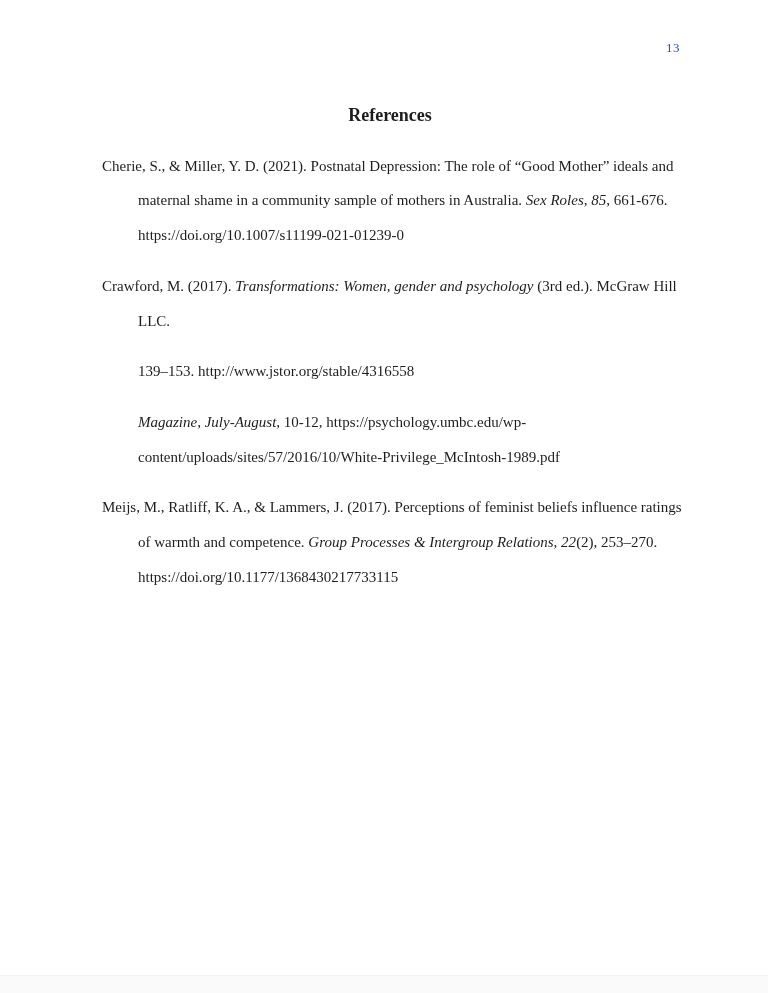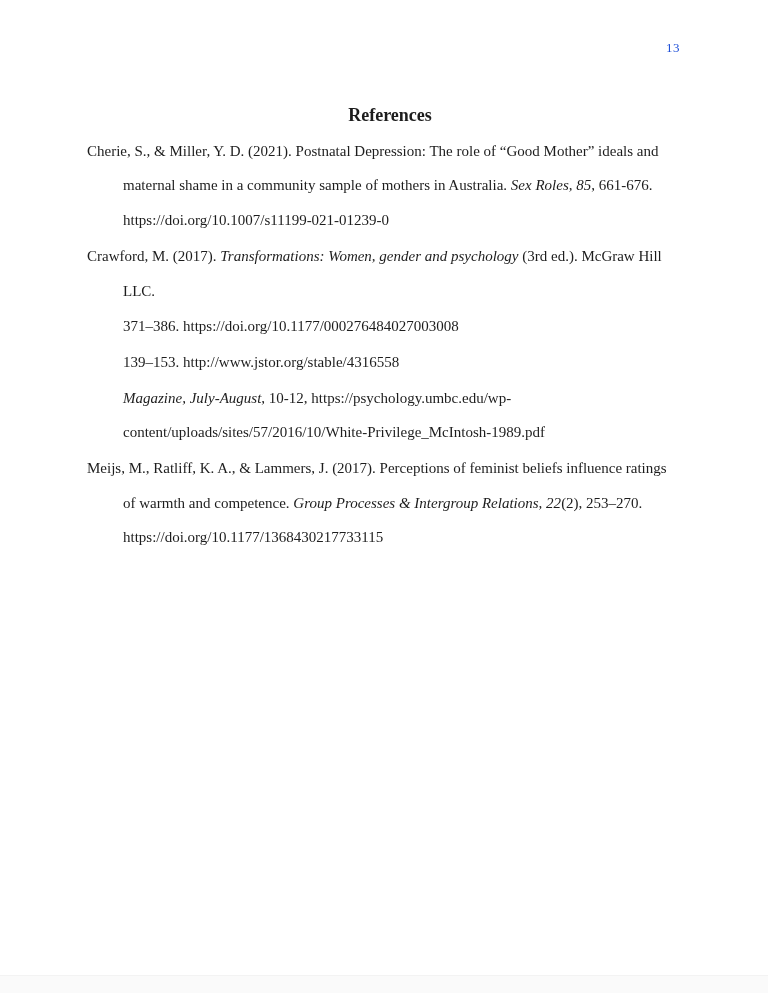--- a/index.html
+++ b/index.html
@@ -35,21 +35,21 @@
     font-weight: bold;
     text-align: center;
     line-height: 34.7px;
     
     margin-left: -12px;
   }
   .ref-list {
     margin: 0;
   }
   .ref {
-    margin: 1px;
+    margin: 16px;
   }
   .line {
     white-space: nowrap;
   }
   .line.indent {
     padding-left: 36px;
   }
   .line i {
     font-style: italic;
     text-align: center;
@@ -77,21 +77,20 @@
         <div class="ref">
           <div class="line"><span>Cherie, S., &amp; Miller, Y. D. (2021). Postnatal Depression: The role of “Good Mother” ideals and</span></div>
           <div class="line indent"><span>maternal shame in a community sample of mothers in Australia. </span><i>Sex Roles, 85</i><span>, 661-676.</span></div>
           <div class="line indent"><span>https://doi.org/10.1007/s11199-021-01239-0</span></div>
         </div>
         <div class="ref">
           <div class="line"><span>Crawford, M. (2017). </span><i>Transformations: Women, gender and psychology</i><span> (3rd ed.). McGraw Hill</span></div>
           <div class="line indent"><span>LLC.</span></div>
         </div>
         <div class="ref">
-          <div class="line indent"><span>371–386. https://doi.org/10.1177/000276484027003008</span></div>
         </div>
         <div class="ref">
           <div class="line indent"><span>139–153. http://www.jstor.org/stable/4316558</span></div>
         </div>
         <div class="ref">
           <div class="line indent"><i>Magazine, July-August</i><span>, 10-12, https://psychology.umbc.edu/wp-</span></div>
           <div class="line indent"><span>content/uploads/sites/57/2016/10/White-Privilege_McIntosh-1989.pdf</span></div>
         </div>
         <div class="ref">
           <div class="line"><span>Meijs, M., Ratliff, K. A., &amp; Lammers, J. (2017). Perceptions of feminist beliefs influence ratings</span></div>

